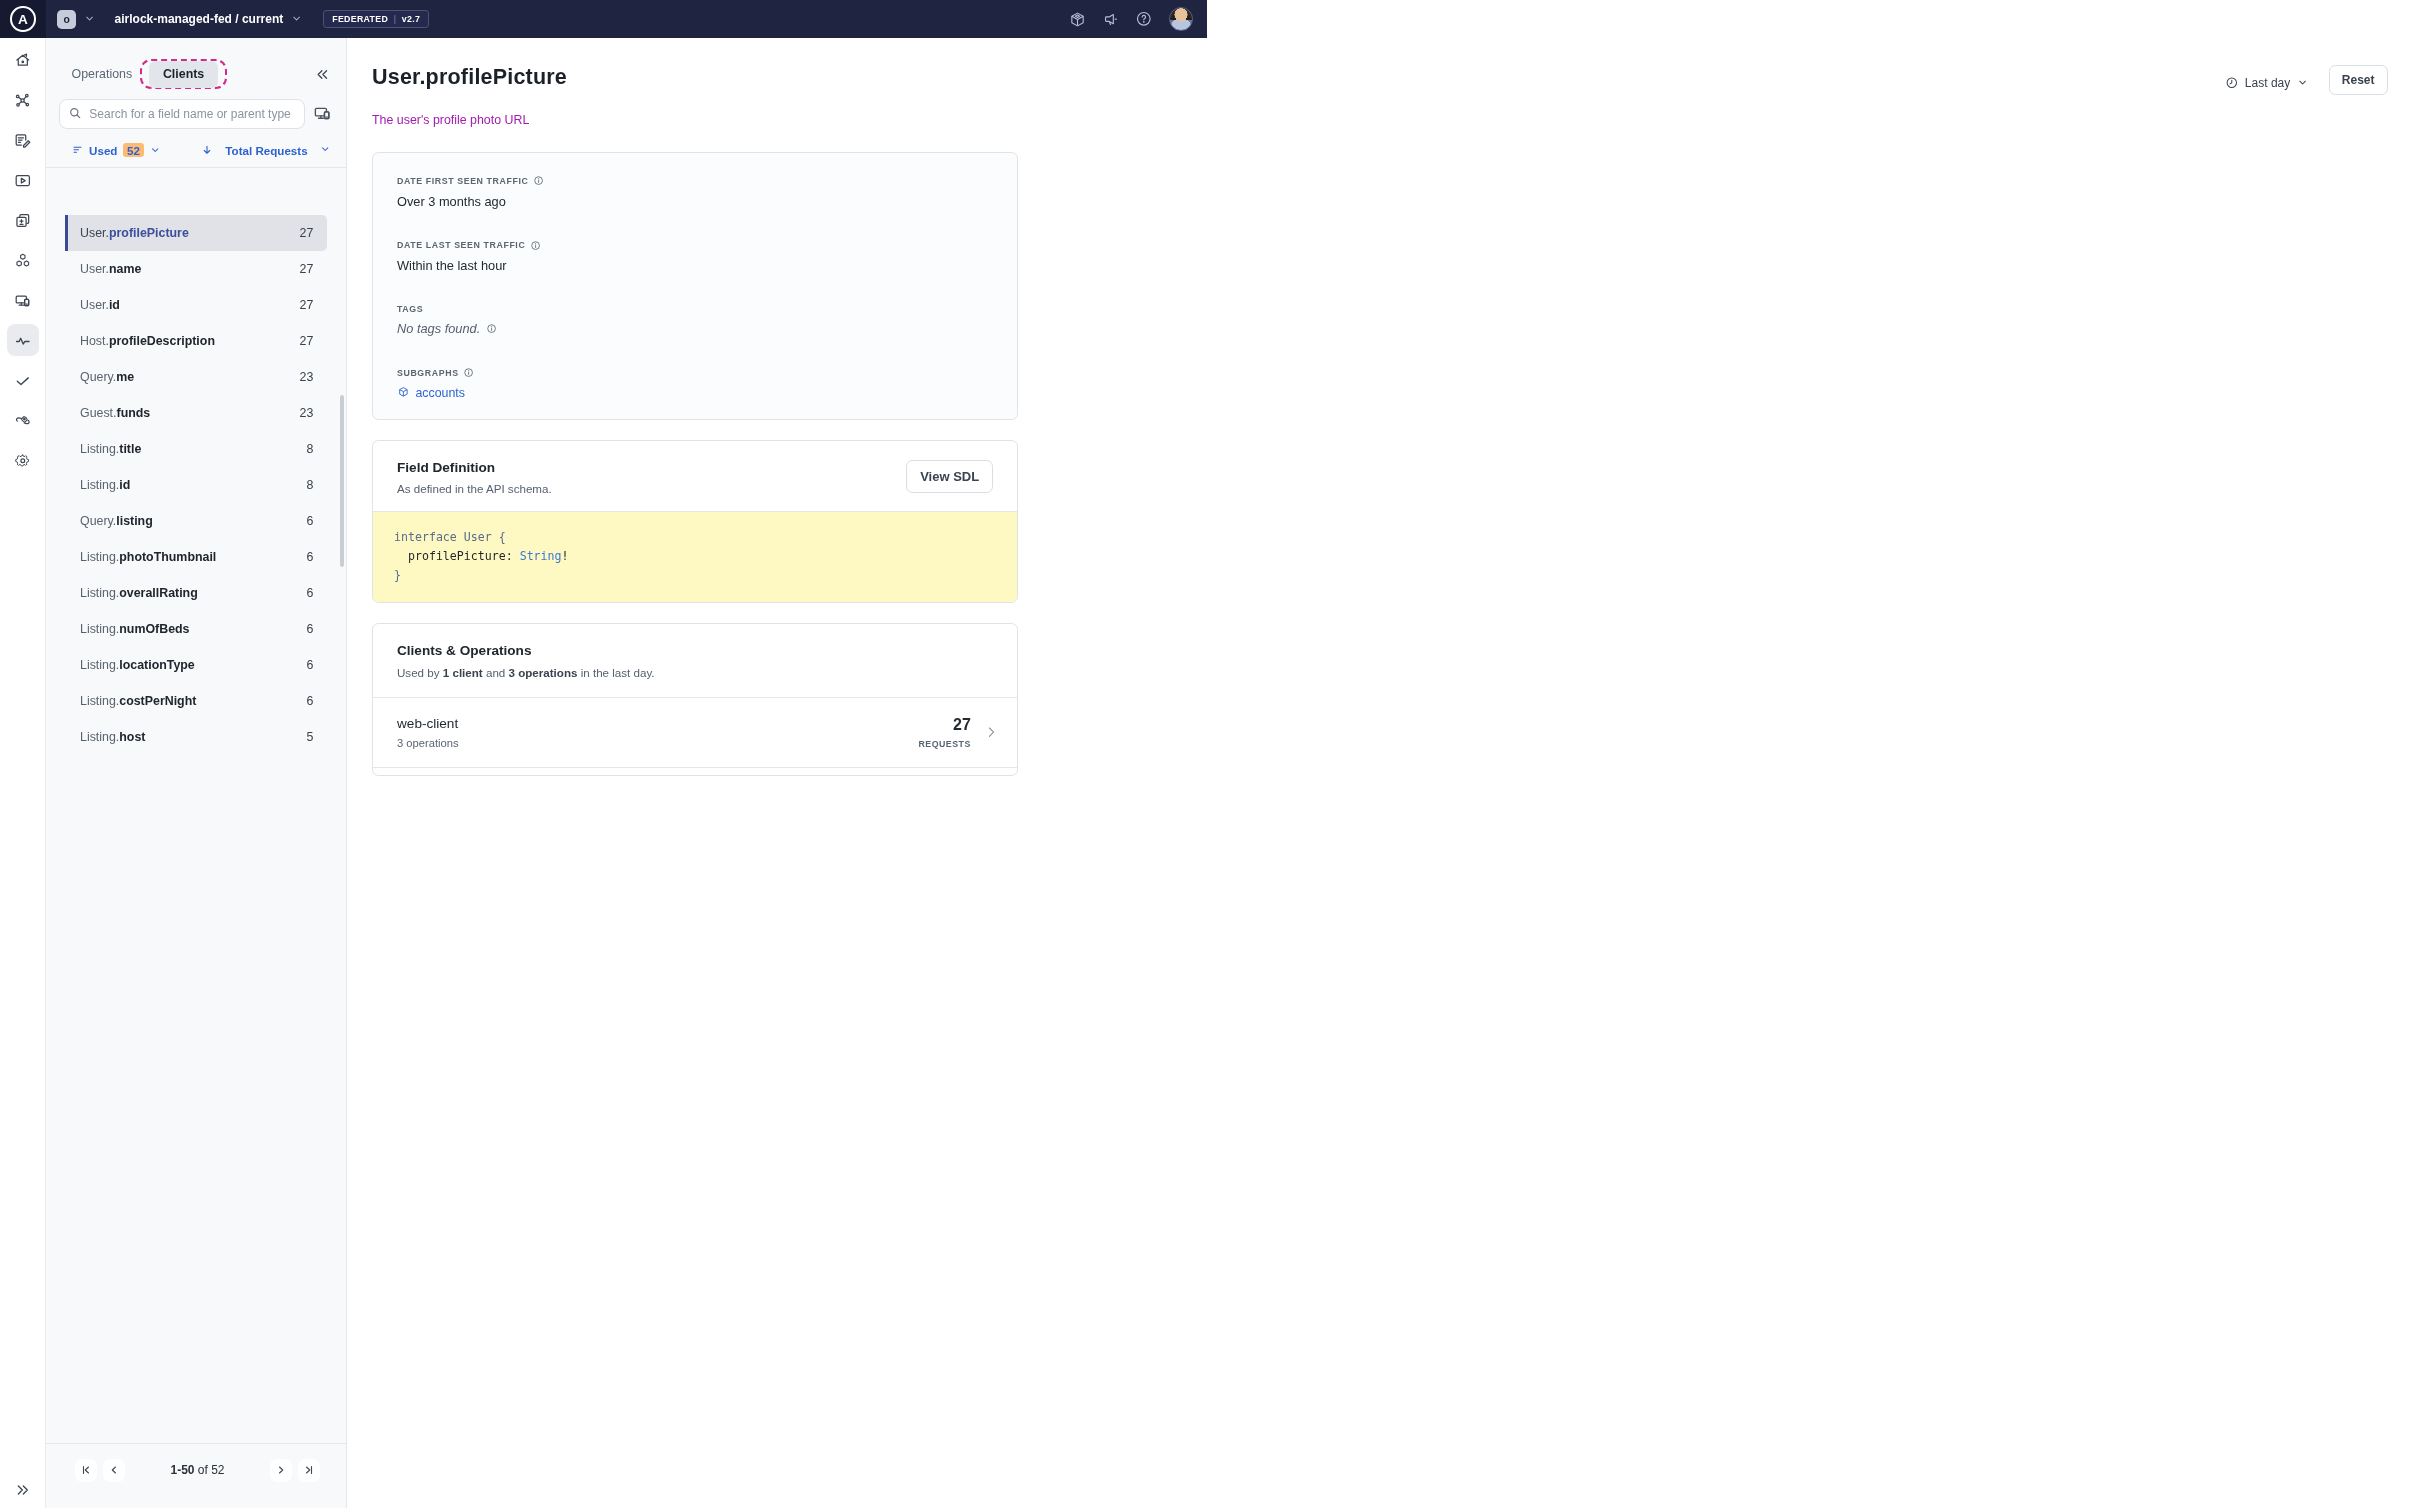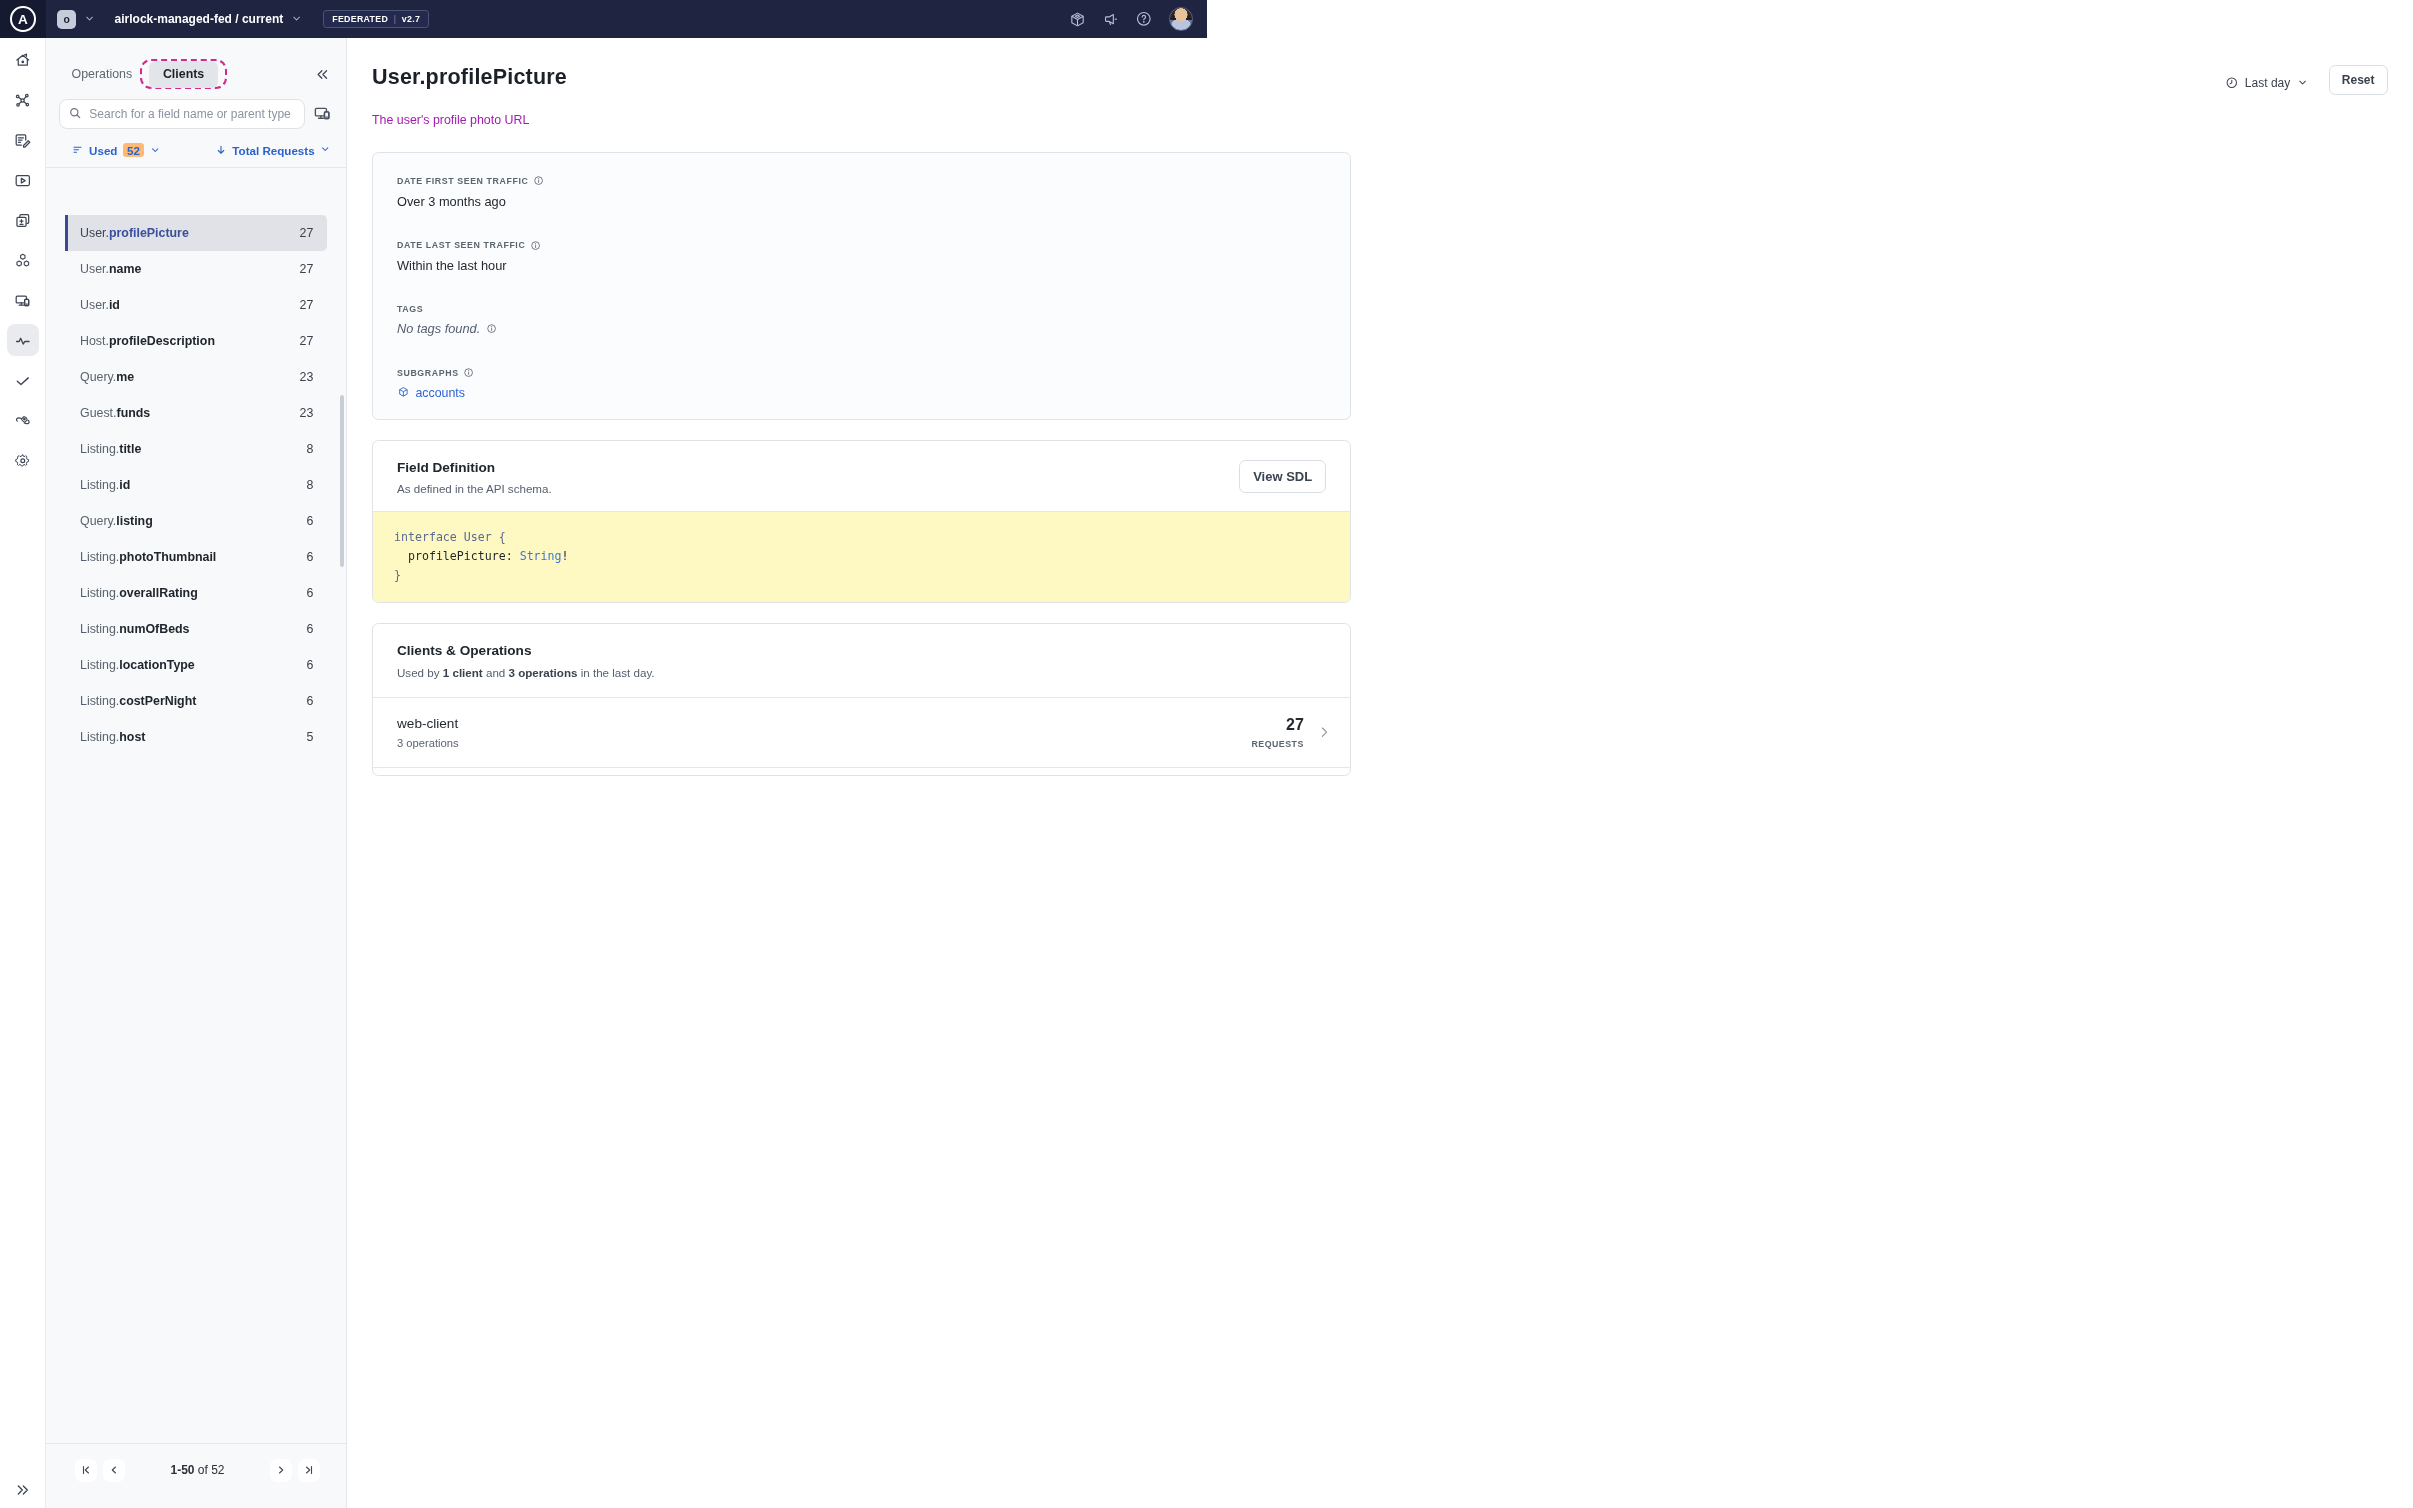--- a/index.html
+++ b/index.html
@@ -62,21 +62,21 @@
   .search-box input { width:100%; height:29.5px; border:0.8px solid #dfe3e8;
     border-radius:8px; background:#fff; padding:0 9.6px 0 29.5px; font-size:12px;
     color:#2a313a; outline:none; font-family:"Liberation Sans",sans-serif; }
   .search-box input::placeholder { color:#8b94a1; }
   .search-ico { position:absolute; left:8.8px; top:7.2px; color:#6b7480; }
   .devices-btn { color:#4a525f; cursor:pointer; padding:1.6px; }
   .sort-row { display:flex; align-items:center; padding:14.4px 16px 9.6px 25.5px;
     color:#2c62cf; font-size:11.6px; font-weight:600; }
   .sort-left { display:flex; align-items:center; gap:5.6px; cursor:pointer; }
   .sort-count { background:#fdba74; border-radius:3.2px; padding:0.8px 4px; }
-  .sort-right { margin-left:auto; display:flex; align-items:flex-start; gap:5px; cursor:pointer; }
+  .sort-right { margin-left:auto; display:flex; align-items:flex-start; gap:12px; cursor:pointer; }
   .panel-div { border-top:0.8px solid #e3e6ea; }
   .f-list { position:absolute; top:177px; bottom:65px; left:0; right:0; overflow:hidden; }
   .f-row { height:36px; margin:0 19px 0 19px; display:flex; align-items:center;
     padding:0 13.6px 0 12px; font-size:12.4px; cursor:pointer; border-left:3.2px solid transparent; }
   .f-row .f-parent { color:#59636f; }
   .f-row .f-name { color:#20262e; font-weight:bold; }
   .f-row .f-count { margin-left:auto; color:#39414d; }
   .f-row.selected { background:#e0e2e7; border-left:3.2px solid #3b4a94;
     border-radius:0 4.8px 4.8px 0; }
   .f-row.selected .f-parent { color:#3d4553; }
@@ -100,21 +100,21 @@
   .page-title { font-size:21.5px; color:#1b2129; letter-spacing:0.2px; }
   .page-title .bold { font-weight:bold; }
   .head-controls { margin-left:auto; display:flex; align-items:center; gap:21px; }
   .tf-btn { display:flex; align-items:center; gap:6.4px; color:#3a424e; font-size:12px;
     font-weight:400; cursor:pointer; padding-top:4.8px; }
   .reset-btn { background:#fff; border:0.8px solid #d9dee4; border-radius:6.4px;
     padding:7.2px 12px; font-size:12px; font-weight:bold; color:#3a424e; cursor:pointer;
     font-family:"Liberation Sans",sans-serif; }
   .page-sub { margin-top:17.6px; font-size:12.4px; color:#a21caf; }
 
-  .card { border:0.8px solid #dfe3e8; border-radius:6.4px; width:979px; }
+  .card { border:0.8px solid #dfe3e8; border-radius:6.4px; width:646px; }
   .card1 { margin-top:25px; background:#fbfcfd; padding:22.3px 24px 19px 24px; }
   .meta-group { margin-bottom:31px; }
   .meta-group:last-child { margin-bottom:0; }
   .meta-label { display:flex; align-items:center; gap:4.8px; font-size:8.8px;
     font-weight:bold; letter-spacing:0.6px; color:#5a6572; margin-bottom:7.2px; }
   .meta-value { font-size:12.8px; color:#232a32; }
   .meta-value.italic { font-style:italic; color:#566070; display:flex;
     align-items:center; gap:5.6px; }
   .subgraph-link { display:flex; align-items:center; gap:5.6px; color:#2e64d2;
     font-size:12.4px; cursor:pointer; }

